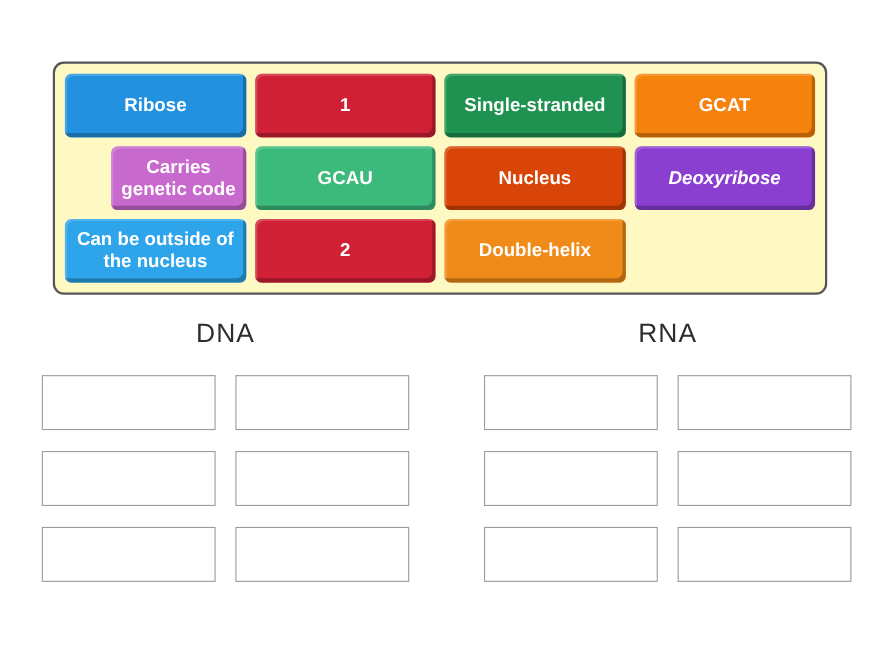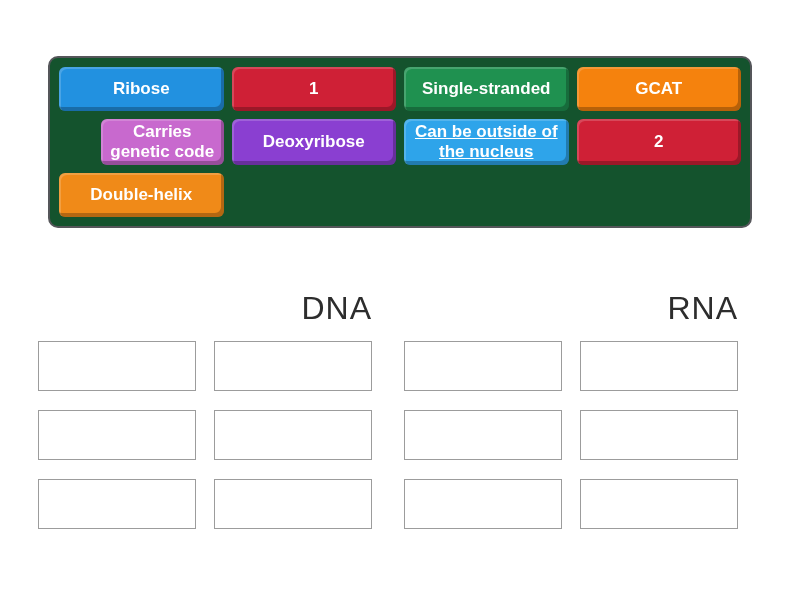--- a/index.html
+++ b/index.html
@@ -13,25 +13,25 @@
     width: 800px;
     height: 600px;
     background: #ffffff;
     overflow: hidden;
   }
   .tray {
     position: absolute;
     left: 48px;
     top: 56px;
     width: 704px;
-    height: 172px;
+    height: 212px;
     box-sizing: border-box;
     border: 2px solid #55565a;
     border-radius: 10px;
-    background: #14532d;
+    background: #fef9c3;
     padding: 9px;
     display: grid;
     grid-template-columns: repeat(4, 1fr);
     grid-template-rows: repeat(3, 1fr);
     gap: 8px;
   }
   .tile {
     border-radius: 6px;
     display: flex;
     align-items: center;
@@ -45,57 +45,59 @@
     box-sizing: border-box;
     box-shadow: inset -3px -4px 0 rgba(0,0,0,0.25),
                 inset 2px 2px 0 rgba(255,255,255,0.18);
     cursor: pointer;
     user-select: none;
   }
   .group-header {
     position: absolute;
     width: 334px;
     top: 290px;
-    text-align: right;
-    font-size: 32px;
+    text-align: center;
+    font-size: 24px;
     color: #2d2d2d;
     letter-spacing: 1px;
   }
   .slot-grid {
     position: absolute;
     top: 341px;
     width: 334px;
     display: grid;
     grid-template-columns: 158px 158px;
     justify-content: space-between;
     row-gap: 19px;
   }
   .slot {
     width: 158px;
     height: 50px;
     box-sizing: border-box;
     border: 1px solid #9c9c9c;
     background: #ffffff;
   }
   .dna-left { left: 38px; }
-  .rna-left { left: 404px; }
+  .rna-left { left: 440px; }
 </style>
 </head>
 <body>
 
 <div class="stage">
 
   <div class="tray">
     <div class="tile" style="background: rgb(34, 145, 224);">Ribose</div>
     <div class="tile" style="background: rgb(207, 32, 54);">1</div>
     <div class="tile" style="background: rgb(31, 145, 80);">Single-stranded</div>
     <div class="tile" style="background: rgb(245, 130, 13);">GCAT</div>
     <div class="tile" style="background: rgb(200, 105, 206); margin-left: 42px;">Carries genetic code</div>
-    <div class="tile" style="background: rgb(138, 63, 209);">Deoxyribose</div>
-    <div class="tile" style="background: rgb(46, 164, 234); text-decoration: underline;">Can be outside of the nucleus</div>
+    <div class="tile" style="background: rgb(60, 186, 124);">GCAU</div>
+    <div class="tile" style="background: rgb(217, 68, 8);">Nucleus</div>
+    <div class="tile" style="background: rgb(138, 63, 209); font-style: italic;">Deoxyribose</div>
+    <div class="tile" style="background: rgb(46, 164, 234);">Can be outside of the nucleus</div>
     <div class="tile" style="background: rgb(207, 32, 54);">2</div>
     <div class="tile" style="background: rgb(240, 138, 24);">Double-helix</div>
   </div>
 
   <div class="group-header dna-left">DNA</div>
   <div class="group-header rna-left">RNA</div>
 
   <div class="slot-grid dna-left">
     <div class="slot"></div>
     <div class="slot"></div>

